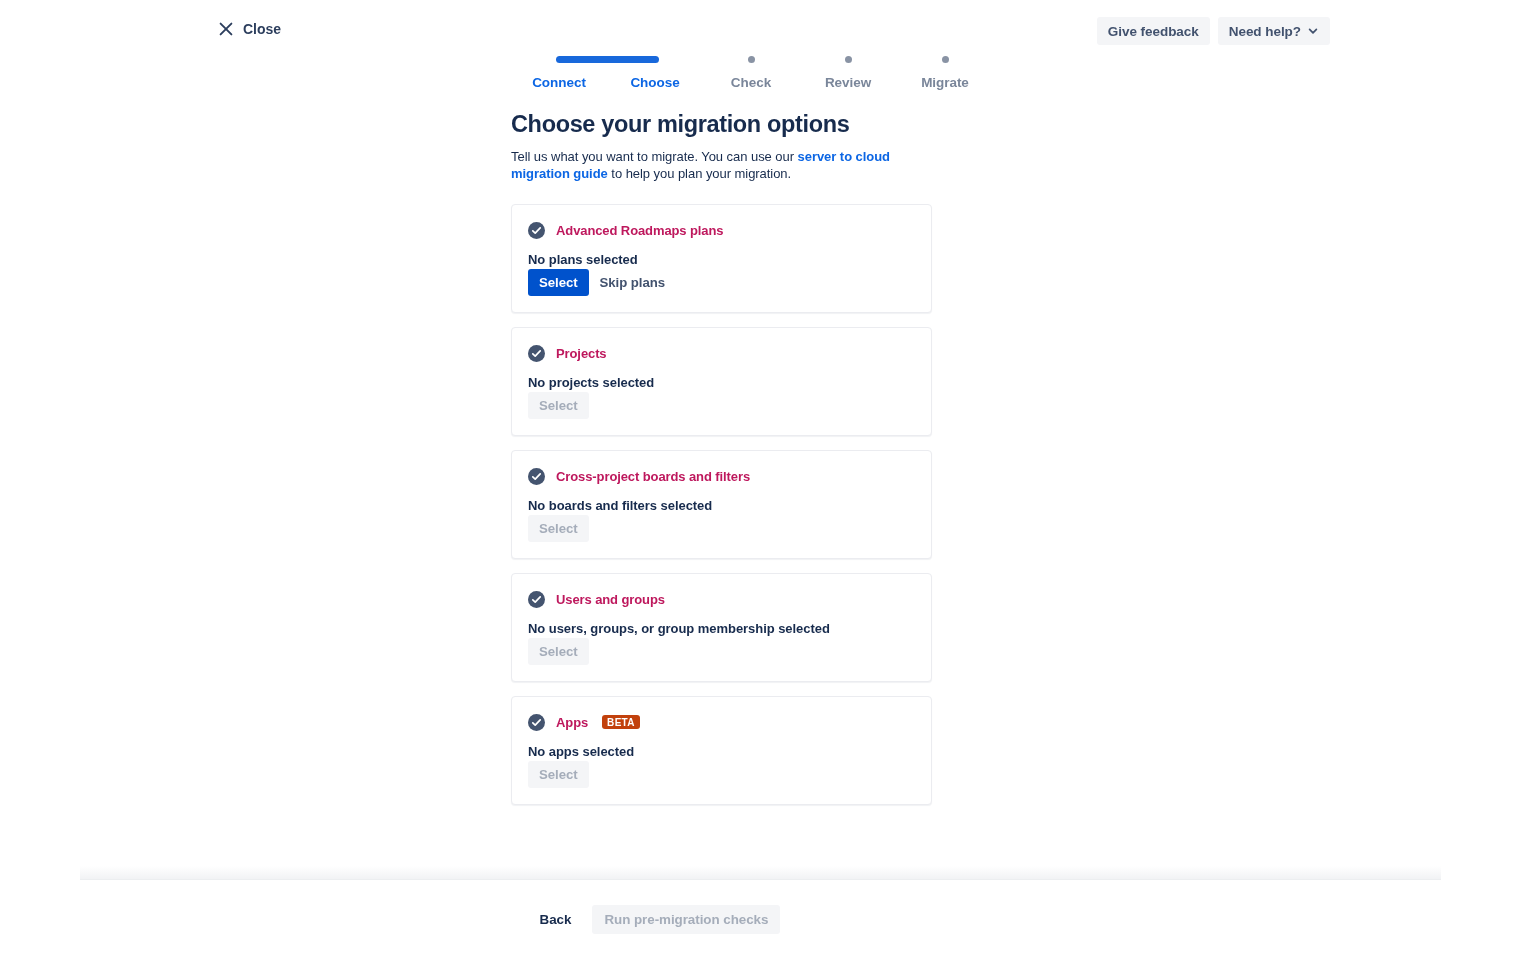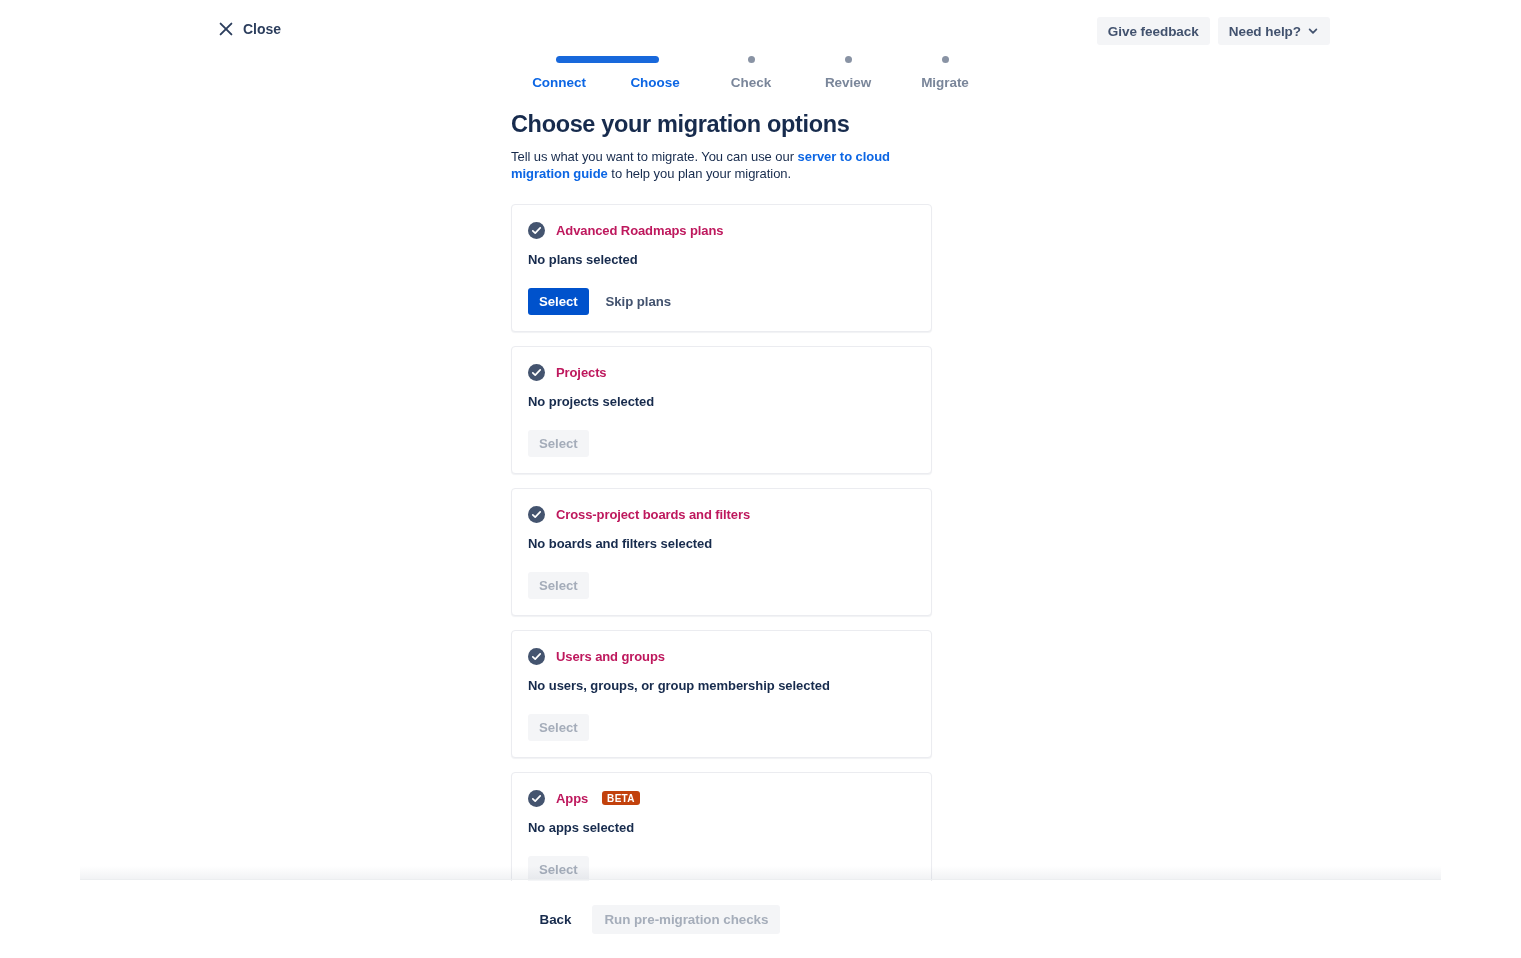--- a/index.html
+++ b/index.html
@@ -207,24 +207,23 @@
 
   .card-status {
     margin-top: 13px;
     font-size: 13px;
     font-weight: 700;
     color: #172b4d;
     letter-spacing: -0.05px;
   }
 
   .card-actions {
-    margin-top: 21px;
-    display: flex;
-    align-items: center;
-    gap: 6px;
+    margin-top: 2px;
+    display: flex;
+    align-items: center;
   }
 
   .btn {
     border: none;
     border-radius: 3px;
     height: 27px;
     padding: 0 11px;
     font-family: "Liberation Sans", sans-serif;
     font-size: 13.2px;
     font-weight: 700;

